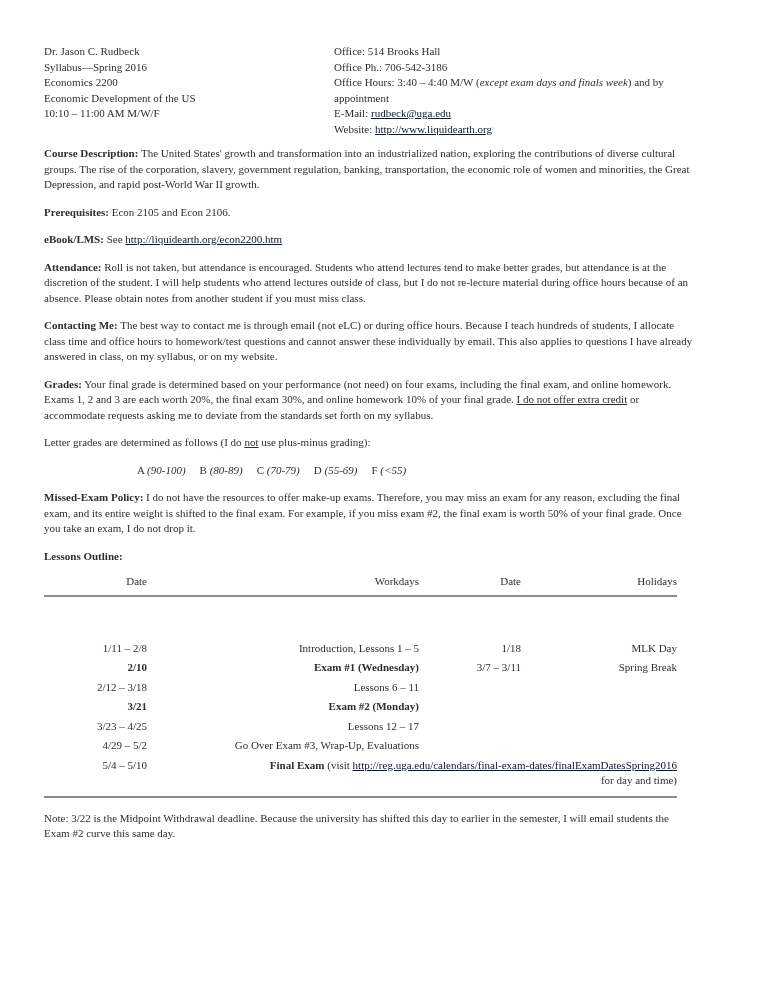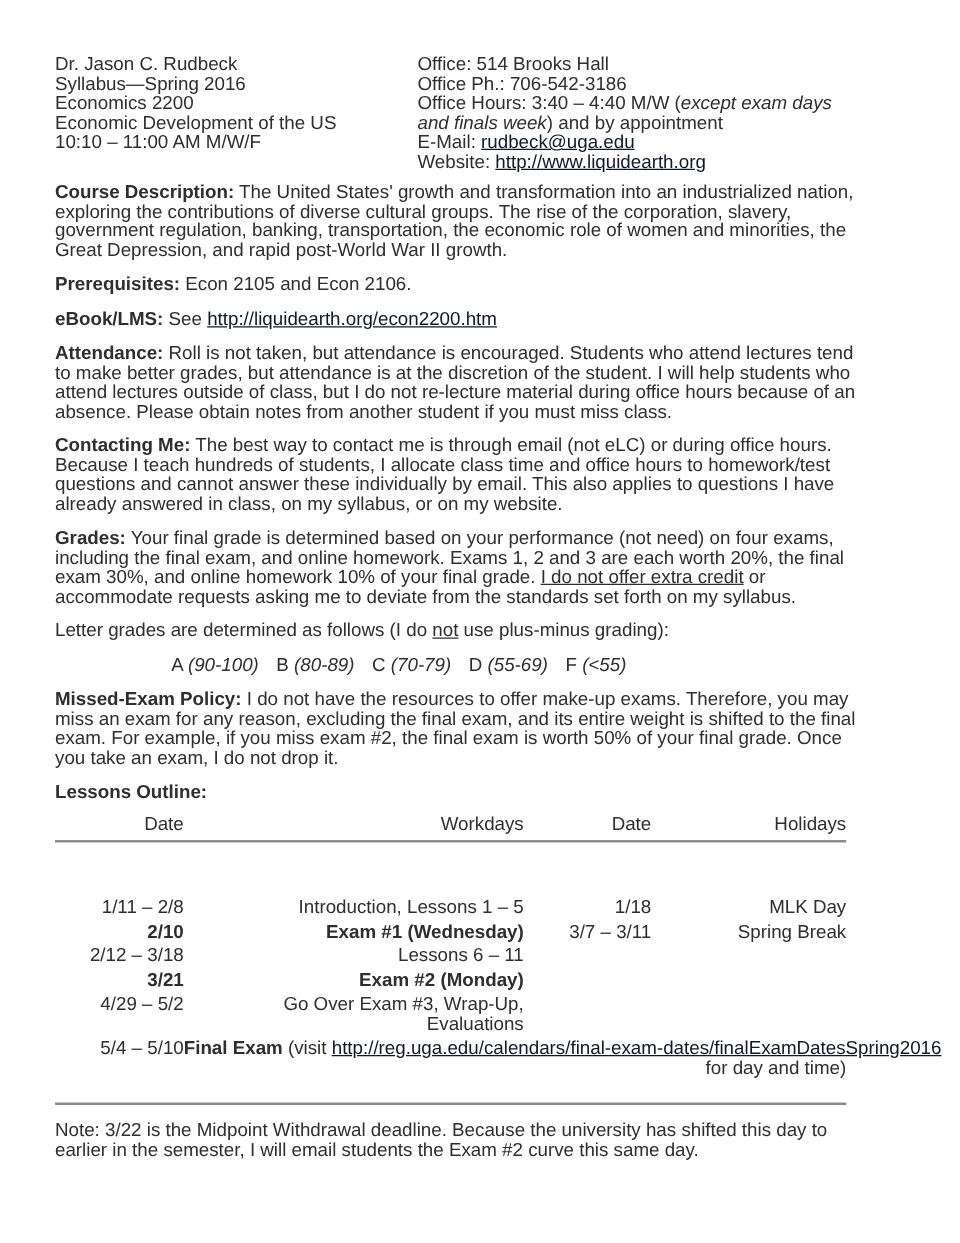--- a/index.html
+++ b/index.html
@@ -1,40 +1,40 @@
 <!DOCTYPE html>
 <html><head>
 <meta charset="utf-8">
 <style>
   html,body{margin:0;padding:0;background:#ffffff;}
   body{width:768px;height:994px;overflow:hidden;}
   .page{
     box-sizing:border-box;
     width:736px;height:994px;
     padding:44px 43px 0 44px;
-    font-family:Liberation Sans, sans-serif;
-    font-size:15px;line-height:15.5px;
+    font-family:Liberation Serif, serif;
+    font-size:11px;line-height:15.5px;
     color:#2e2e2e;
     background:#ffffff;
   }
   .hdr{display:flex;}
   .hdr-left{width:290px;flex:none;}
   .hdr-right{width:350px;flex:none;}
   .para{margin:12px 0 0 0;}
   .para.first{margin-top:9px;}
   .lead{font-weight:bold;}
   .i{font-style:italic;}
   .u{text-decoration:underline;}
   a.link{color:#0f172a;text-decoration:underline;cursor:pointer;}
   .scale{margin:12px 0 0 93px;display:flex;gap:14px;}
   .heading{margin-top:12px;font-weight:bold;}
   .outline{width:633px;margin-top:8px;}
   .orow{display:grid;grid-template-columns:103px 272px 102px 1fr;text-align:right;}
   .ohead{padding:2px 0 5px 0;border-bottom:2px solid #8c8c8c;}
-  .obody{border-bottom:2px solid #8c8c8c;padding-bottom:20px;margin-top:44px;}
+  .obody{border-bottom:2px solid #8c8c8c;padding-bottom:7px;margin-top:44px;}
   .obody .orow{margin-top:4px;}
   .cell1{padding-left:3px;}
   .bold{font-weight:bold;}
   .span-cell{grid-column:2 / 5;}
   .nowrap{white-space:nowrap;}
   .note{margin-top:13px;}
 </style>
 </head>
 <body>
 
@@ -109,20 +109,26 @@
         <div></div>
         <div></div>
       </div>
       <div class="orow">
         <div class="cell1 bold">3/21</div>
         <div class="bold">Exam #2 (Monday)</div>
         <div></div>
         <div></div>
       </div>
       <div class="orow">
+        <div class="cell1">3/23 – 4/25</div>
+        <div>Lessons 12 – 17</div>
+        <div></div>
+        <div></div>
+      </div>
+      <div class="orow">
         <div class="cell1">4/29 – 5/2</div>
         <div>Go Over Exam #3, Wrap-Up, Evaluations</div>
         <div></div>
         <div></div>
       </div>
       <div class="orow">
         <div class="cell1">5/4 – 5/10</div>
         <div class="span-cell">
           <div class="nowrap"><span class="bold">Final Exam</span><span> (visit </span><a class="link">http://reg.uga.edu/calendars/final-exam-dates/finalExamDatesSpring2016</a></div>
           <div>for day and time)</div>

